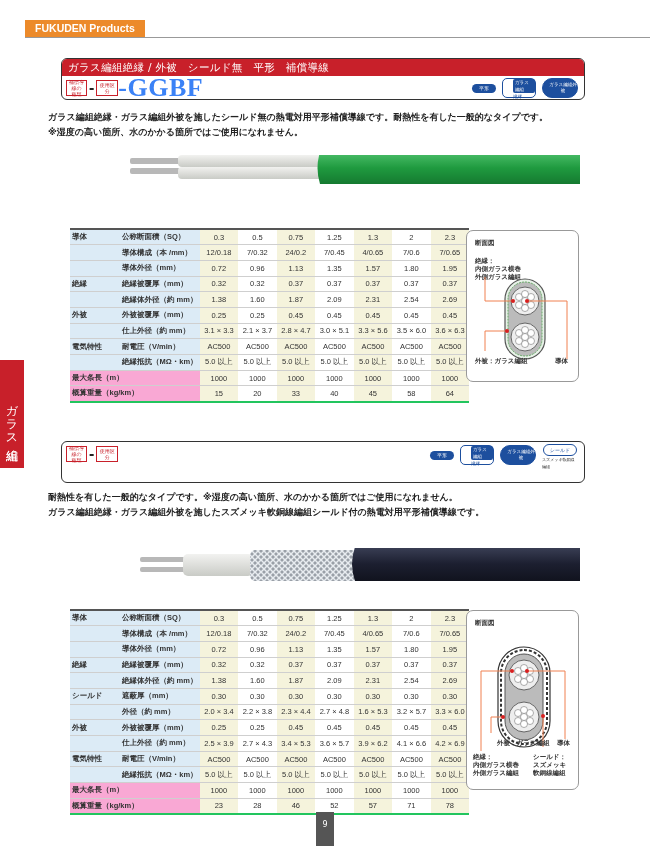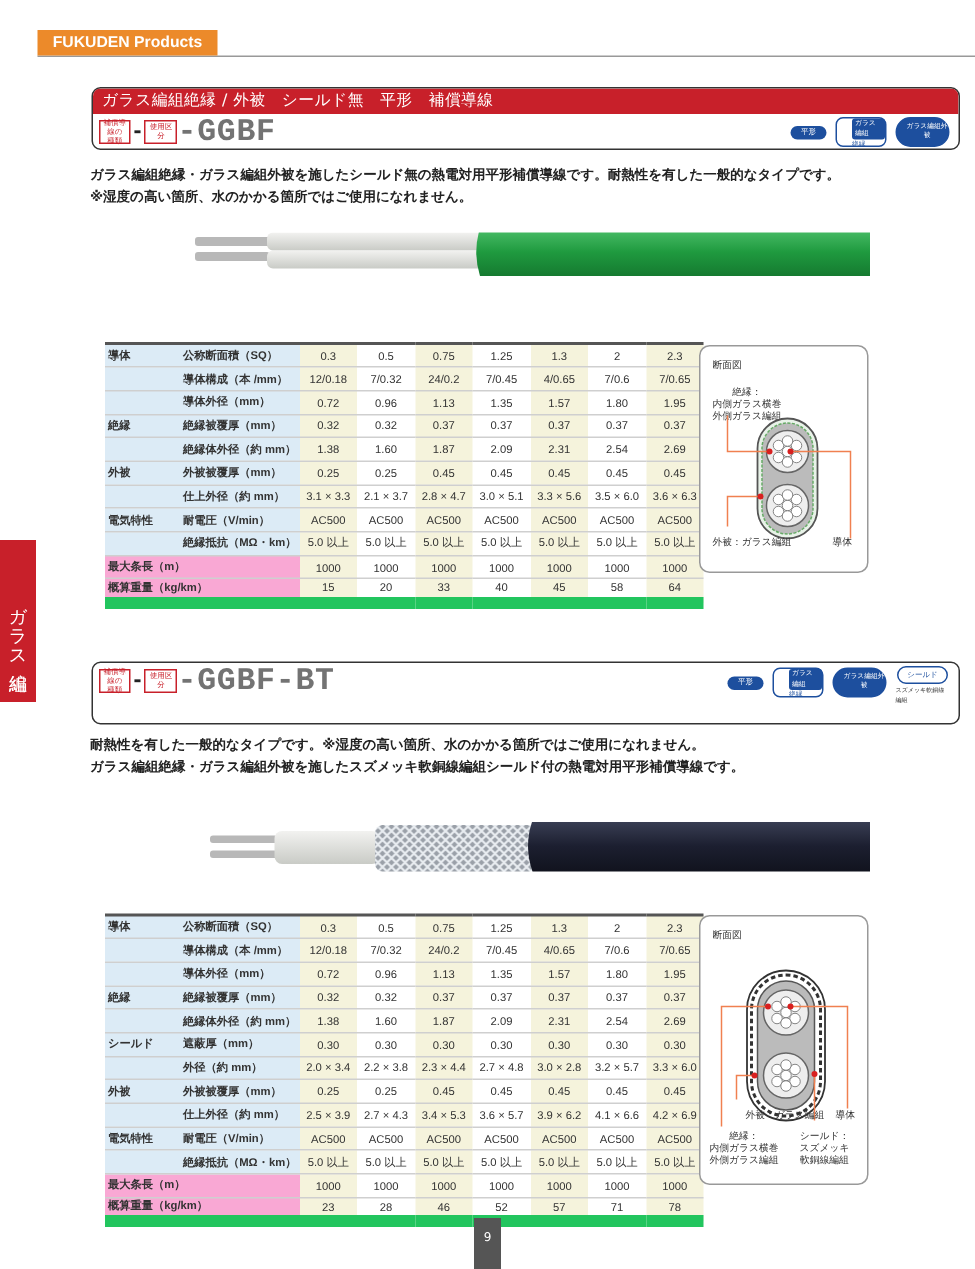--- a/index.html
+++ b/index.html
@@ -3,55 +3,55 @@
 <meta charset="utf-8">
 <style>
   * { box-sizing: border-box; margin: 0; padding: 0; }
   body { width: 650px; height: 846px; background: #fff; position: relative; overflow: hidden; font-family: "DejaVu Sans", sans-serif; color: #222; }
   .header { position: absolute; top: 20px; left: 25px; width: 625px; height: 18px; border-bottom: 1px solid #999; }
   .brand { position: absolute; left: 0; top: 0; width: 120px; height: 17px; background: #ec8a2a; color: #fff; font-family: "Liberation Sans", sans-serif; font-weight: bold; font-size: 10.5px; line-height: 17px; text-align: center; }
   .htitle { position: absolute; left: 150px; top: 0; font-family: "Liberation Sans", sans-serif; font-weight: bold; font-size: 9.5px; line-height: 17px; color: #222; margin-top: 45px; }
 
   .side-tab { position: absolute; left: 0; top: 360px; width: 24px; height: 108px; background: #c8202a; color: #fff; font-size: 12px; writing-mode: vertical-rl; text-align: center; line-height: 24px; padding-top: 10px; letter-spacing: 1px; }
 
-  .title-box { position: absolute; left: 61px; width: 579px; height: 42px; border: 1.5px solid #333; border-radius: 6px; overflow: hidden; background: #fff; }
+  .title-box { position: absolute; left: 61px; width: 524px; height: 42px; border: 1.5px solid #333; border-radius: 6px; overflow: hidden; background: #fff; }
   .title-bar { height: 17px; background: #c8202a; color: #fff; font-size: 10.5px; line-height: 17px; padding-left: 6px; letter-spacing: 0.3px; }
   .title-row { position: relative; height: 24px; display: flex; align-items: center; padding-left: 4px; }
   .tag { border: 1px solid #c8202a; color: #c8202a; font-size: 5px; line-height: 6px; text-align: center; padding: 1px 2px; height: 16px; display: flex; align-items: center; justify-content: center; }
   .tag.t1 { width: 21px; }
   .tag.t2 { width: 22px; }
   .dash { font-family: "Liberation Sans", sans-serif; font-weight: bold; font-size: 16px; margin: 0 2px; color: #222; }
-  .model { font-family: Liberation Mono, monospace; font-weight: bold; font-size: 21px; color: #737373; letter-spacing: 0.5px; }
+  .model { font-family: Liberation Serif, serif; font-weight: bold; font-size: 26px; color: #3b82f6; letter-spacing: 0.5px; }
   .icons { position: absolute; right: 6px; top: 2px; display: flex; align-items: center; gap: 6px; }
   .ic-pill { width: 24px; height: 9px; background: #1d4f9e; border-radius: 5px; color: #fff; font-size: 5px; line-height: 9px; text-align: center; }
   .ic-twin { width: 34px; height: 20px; border: 1.5px solid #1d4f9e; border-radius: 5px; display: flex; flex-direction: column; justify-content: space-around; padding-left: 10px; position: relative; }
   .ic-twin span { font-size: 4.5px; color: #1d4f9e; line-height: 7px; display: block; }
   .ic-twin .top { background: #1d4f9e; color: #fff; border-radius: 2px; padding: 0 2px; }
   .ic-oval { width: 36px; height: 20px; background: #1d4f9e; border-radius: 10px; color: #fff; font-size: 4.5px; line-height: 6px; text-align: center; display: flex; align-items: center; justify-content: center; padding-left: 6px; border: 1px solid #1d4f9e; }
   .ic-shield { width: 36px; height: 22px; display: flex; flex-direction: column; align-items: center; }
   .ic-shield .bar { width: 34px; height: 13px; border: 1.5px solid #1d4f9e; border-radius: 6px; color: #1d4f9e; font-size: 5px; line-height: 10px; text-align: center; }
   .ic-shield .cap { font-size: 4px; color: #333; line-height: 7px; }
 
-  .desc { position: absolute; left: 60px; font-size: 9px; line-height: 15px; font-weight: bold; color: #222; width: 520px; }
+  .desc { position: absolute; left: 48px; font-size: 9px; line-height: 15px; font-weight: bold; color: #222; width: 520px; }
 
   .cable { position: absolute; }
 
   table.spec { position: absolute; left: 70px; border-collapse: collapse; font-size: 7.5px; font-family: "Liberation Sans", sans-serif; }
   table.spec td { height: 15.7px; padding: 0 2px; white-space: nowrap; color: #333; }
   table.spec tr { border-bottom: 1px solid #cfcfcf; }
   table.spec tr.top { border-top: 2px solid #555; }
-  table.spec tr.last { border-bottom: 8px solid #22c55e; }
+  table.spec tr.last { border-bottom: 2px solid #22c55e; }
   table.spec td.c1 { width: 50px; background: #dcebf6; font-weight: bold; }
   table.spec td.c2 { width: 71px; background: #dcebf6; font-weight: bold; }
   table.spec td.span { background: #f9a8d4; font-weight: bold; }
   table.spec td.v { width: 38.5px; text-align: center; }
   table.spec td.v.odd { background: #f5f3dc; }
 
   .section-box { position: absolute; left: 466px; width: 113px; border: 1px solid #999; border-radius: 7px; background: #fff; }
-  .section-box .lbl { position: absolute; font-size: 6.5px; color: #333; line-height: 8px; font-weight: normal; text-align: center; }
+  .section-box .lbl { position: absolute; font-size: 6.5px; color: #333; line-height: 8px; font-weight: bold; }
 
   .page-num { position: absolute; left: 316px; top: 812px; width: 18px; height: 34px; background: #555; color: #fff; font-size: 8px; text-align: center; padding-top: 8px; }
 </style>
 </head>
 <body>
 
 <div class="header">
   <div class="brand">FUKUDEN Products CATALOG</div>
   <div class="htitle">Extension and Compensating Cables</div>
 </div>
@@ -263,21 +263,20 @@
   </svg>
   <div class="lbl" style="left:8px; top:126px;">外被：ガラス編組</div>
   <div class="lbl" style="left:88px; top:126px;">導体</div>
 </div>
 
 <div class="title-box" style="top:441px;">
   <div class="title-row">
     <div class="tag t1">補償導線の種類</div>
     <span class="dash">-</span>
     <div class="tag t2">使用区分</div>
-    <span class="model">-GGBF-BT</span>
     <div class="icons">
       <div class="ic-pill">平形</div>
       <div class="ic-twin">
         <span class="top">ガラス編組</span>
         <span>絶縁</span>
       </div>
       <div class="ic-oval">ガラス編組外被</div>
       <div class="ic-shield">
         <div class="bar">シールド</div>
         <div class="cap">スズメッキ軟銅線編組</div>
@@ -378,21 +377,21 @@
         <td class="v">0.30</td>
         <td class="v odd">0.30</td>
       </tr>
     <tr>
         <td class="c1"></td>
         <td class="c2">外径（約 mm）</td>
         <td class="v odd">2.0 × 3.4</td>
         <td class="v">2.2 × 3.8</td>
         <td class="v odd">2.3 × 4.4</td>
         <td class="v">2.7 × 4.8</td>
-        <td class="v odd">3.0 × 2.8</td>
+        <td class="v odd">1.6 × 5.3</td>
         <td class="v">3.2 × 5.7</td>
         <td class="v odd">3.3 × 6.0</td>
       </tr>
     <tr>
         <td class="c1">外被</td>
         <td class="c2">外被被覆厚（mm）</td>
         <td class="v odd">0.25</td>
         <td class="v">0.25</td>
         <td class="v odd">0.45</td>
         <td class="v">0.45</td>

